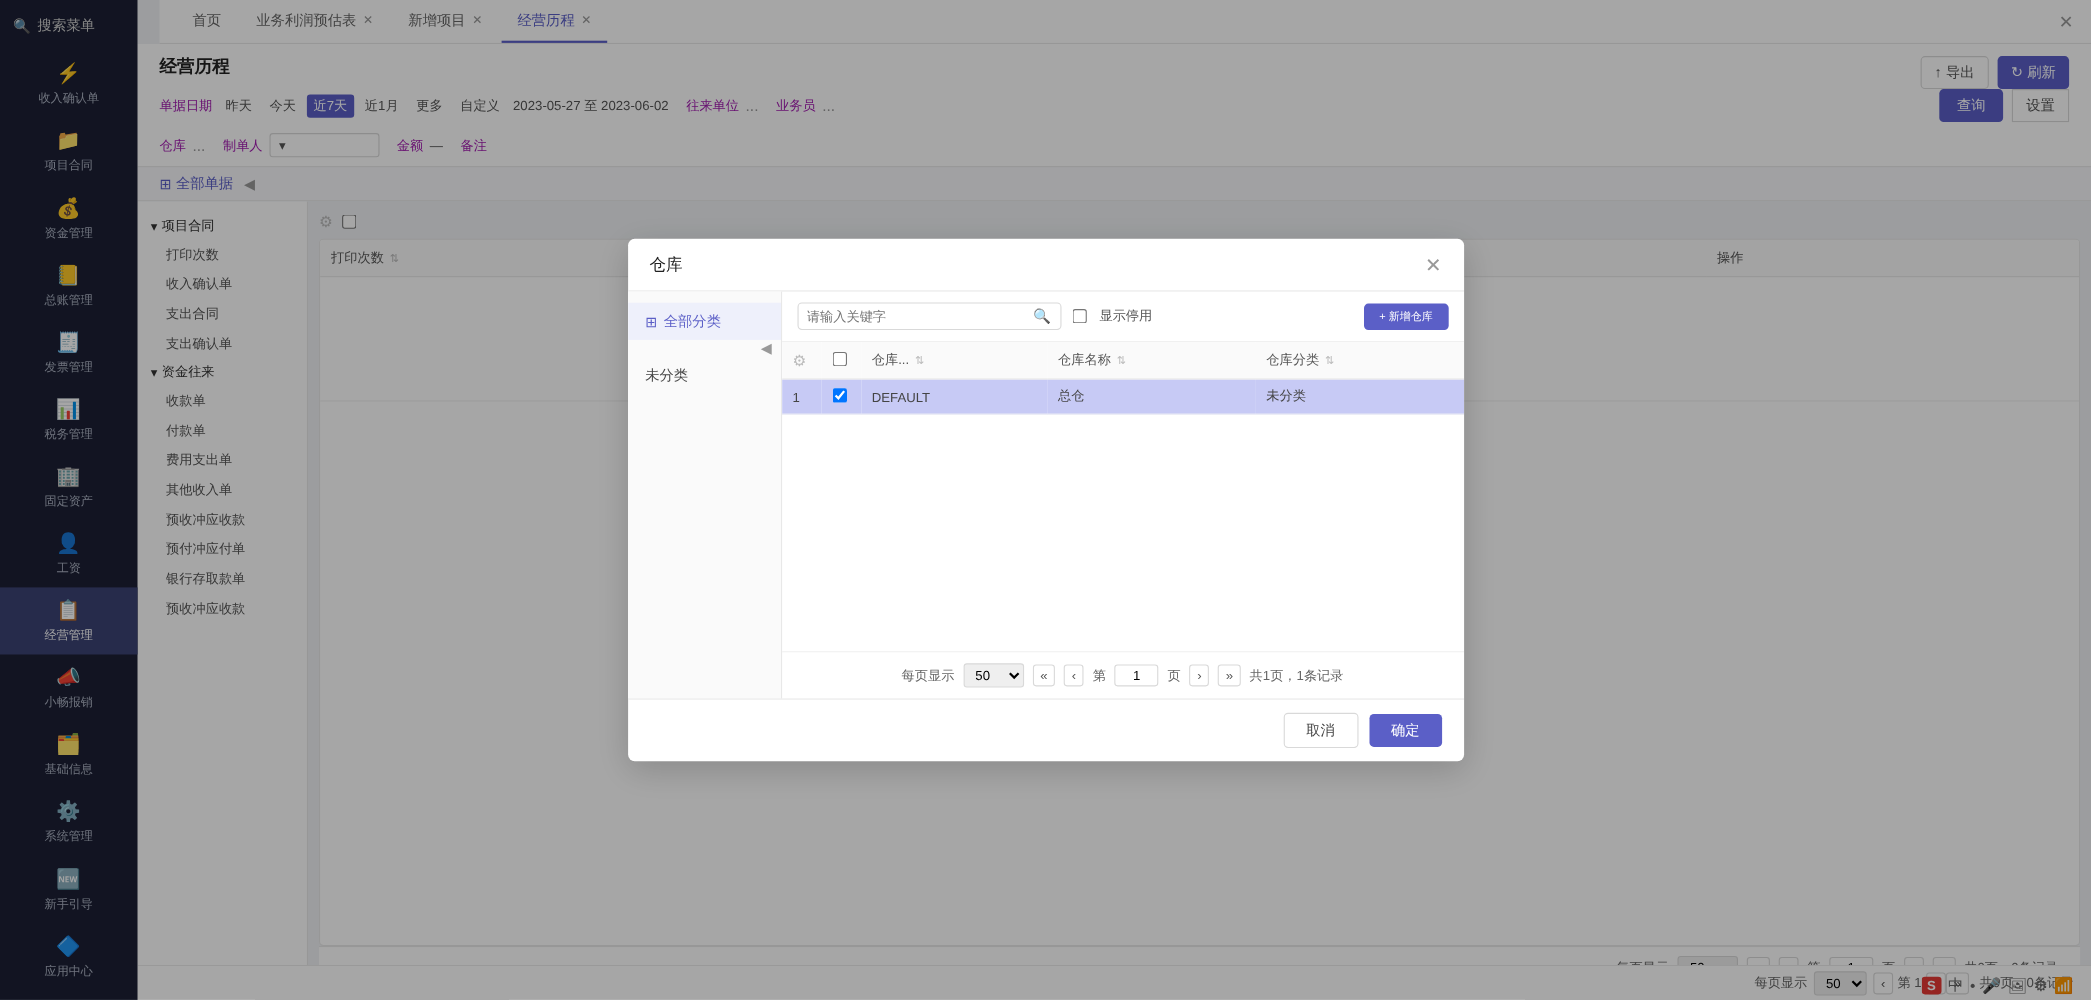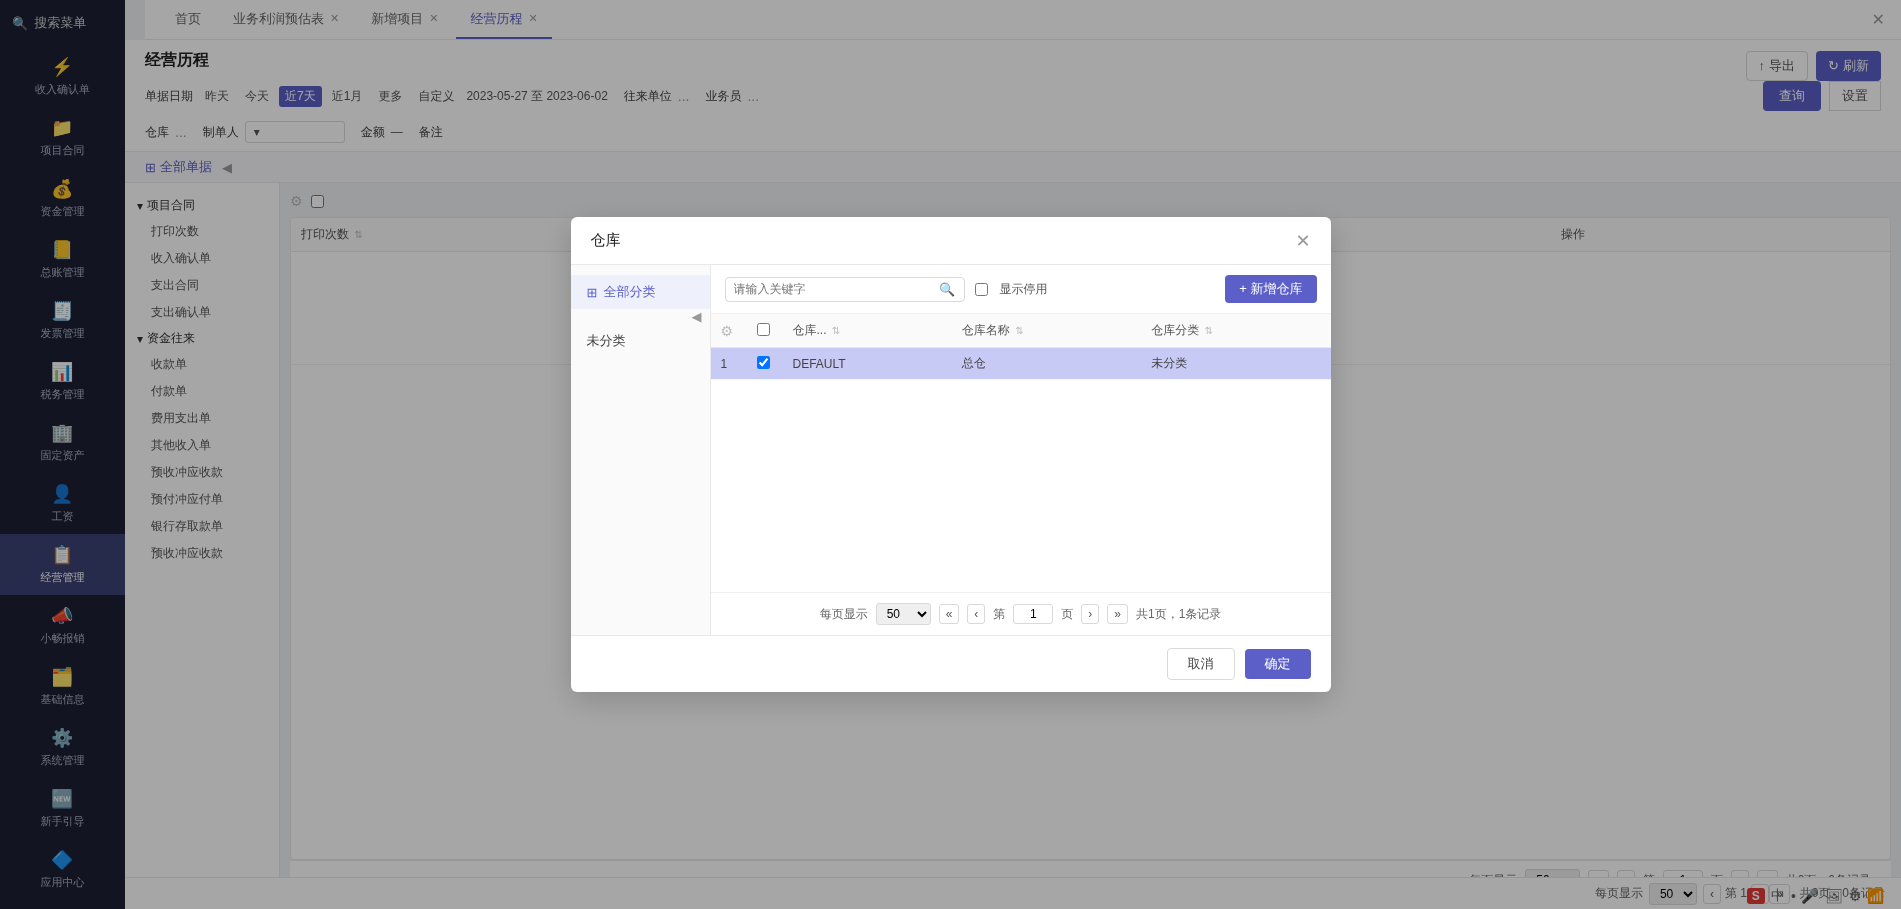--- a/index.html
+++ b/index.html
@@ -47,21 +47,21 @@
       margin-left: auto; display: flex; align-items: center; gap: 8px; color: #999; font-size: 16px;
     }
 
     
     .page-header {
       background: #fff; padding: 10px 20px 0 20px; border-bottom: 1px solid #e8e8e8;
     }
     .page-title { font-size: 16px; font-weight: 600; color: #222; margin-bottom: 10px; }
     .filter-row { display: flex; align-items: center; gap: 16px; padding-bottom: 10px; flex-wrap: wrap; }
     .filter-item { display: flex; align-items: center; gap: 6px; font-size: 12px; color: #555; }
-    .filter-label { color: #404040; white-space: nowrap; }
+    .filter-label { color: #a21caf; white-space: nowrap; }
     .date-options { display: flex; gap: 4px; align-items: center; }
     .date-opt {
       padding: 2px 6px; font-size: 12px; border-radius: 3px; cursor: pointer; color: #555; text-align: center;
     }
     .date-opt.active { background: #5b5fc7; color: #fff; }
     .date-range { font-size: 12px; color: #555; }
     .filter-dots { color: #999; cursor: pointer; font-size: 14px; }
     .filter-select {
       border: 1px solid #d9d9d9; border-radius: 3px; padding: 3px 8px; font-size: 12px;
       color: #555; cursor: pointer; display: flex; align-items: center; gap: 4px; min-width: 100px;
@@ -151,21 +151,21 @@
     .modal-search {
       display: flex; align-items: center; border: 1px solid #d9d9d9; border-radius: 4px;
       padding: 4px 8px; flex: 1; max-width: 240px; gap: 6px;
     }
     .modal-search input { border: none; outline: none; font-size: 12px; flex: 1; color: #555; background: transparent; }
     .modal-search-icon { color: #bbb; font-size: 13px; }
     .show-disabled { display: flex; align-items: center; gap: 12px; font-size: 12px; color: #555; }
     .show-disabled input[type=checkbox] { cursor: pointer; }
     .btn-add {
       margin-left: auto; background: #5b5fc7; color: #fff; border: none; border-radius: 4px;
-      padding: 5px 14px; font-size: 13px; cursor: pointer; display: flex; align-items: center; gap: 4px;
+      padding: 5px 14px; font-size: 10px; cursor: pointer; display: flex; align-items: center; gap: 4px;
       white-space: nowrap;
     }
     .modal-table-area { flex: 1; overflow: auto; }
     .modal-table { width: 100%; border-collapse: collapse; font-size: 12px; }
     .modal-table th { background: #fafafa; border-bottom: 1px solid #e8e8e8; padding: 8px 10px; color: #555; font-weight: 500; text-align: left; white-space: nowrap; }
     .modal-table td { border-bottom: 1px solid #f5f5f5; padding: 7px 10px; color: #444; }
     .modal-table tr.selected td { background: #c7caf5; }
     .sort-icon { font-size: 10px; color: #bbb; margin-left: 2px; }
     .modal-footer-pagination {
       display: flex; align-items: center; justify-content: center; gap: 8px;

